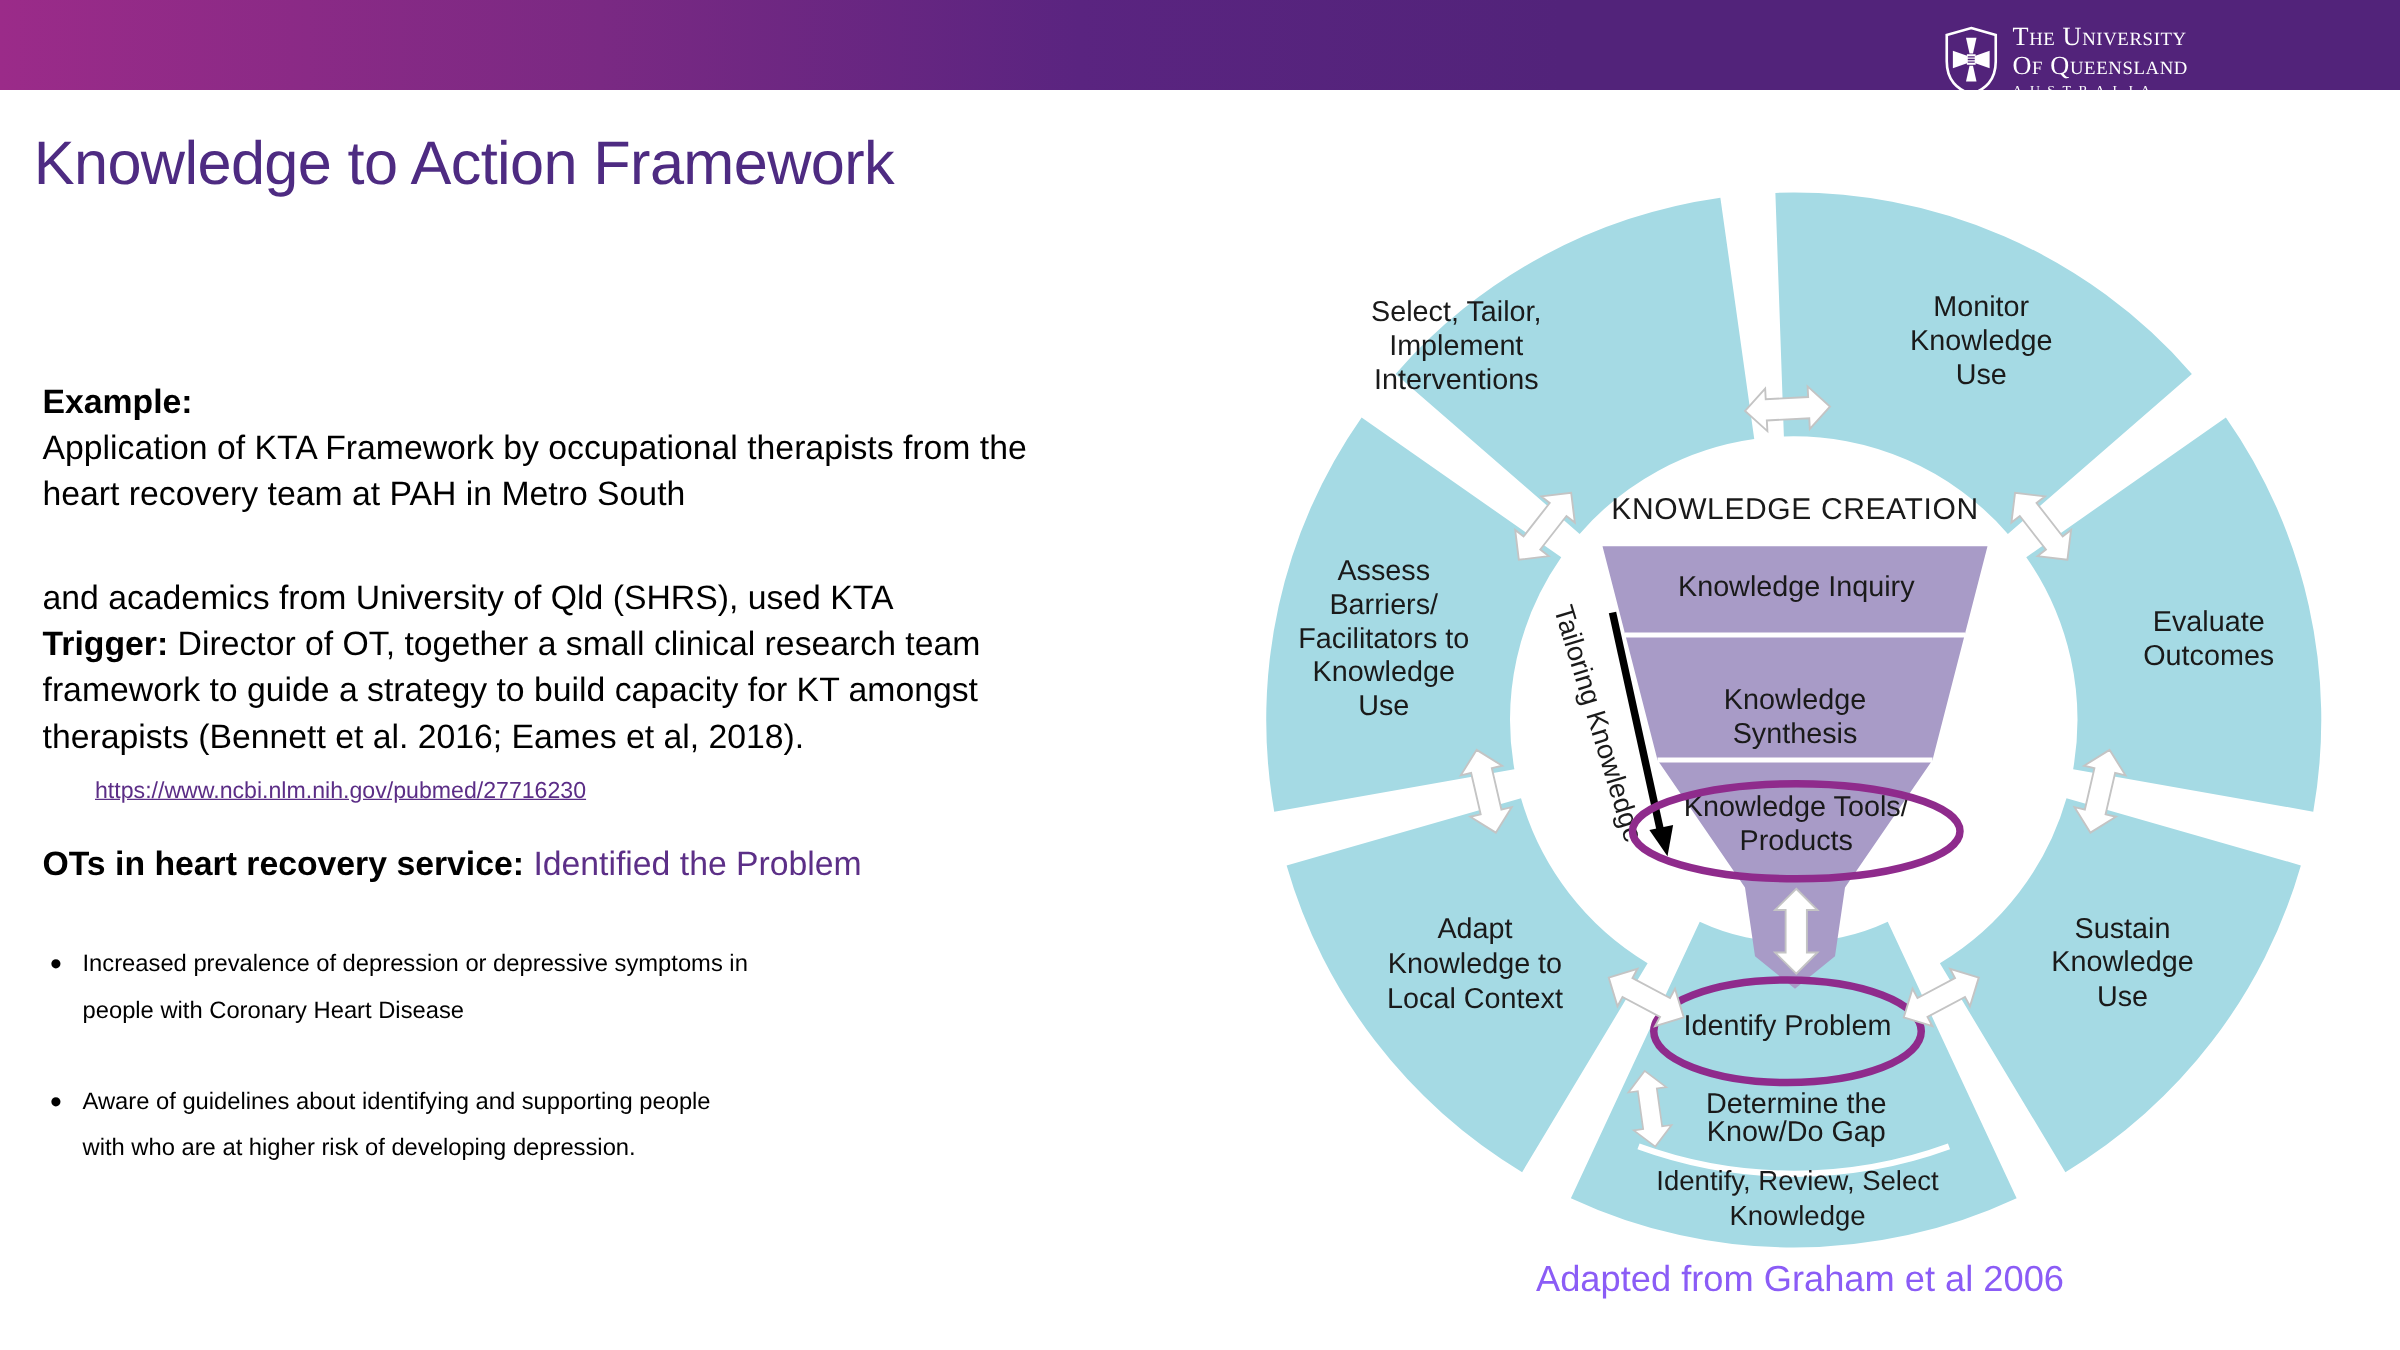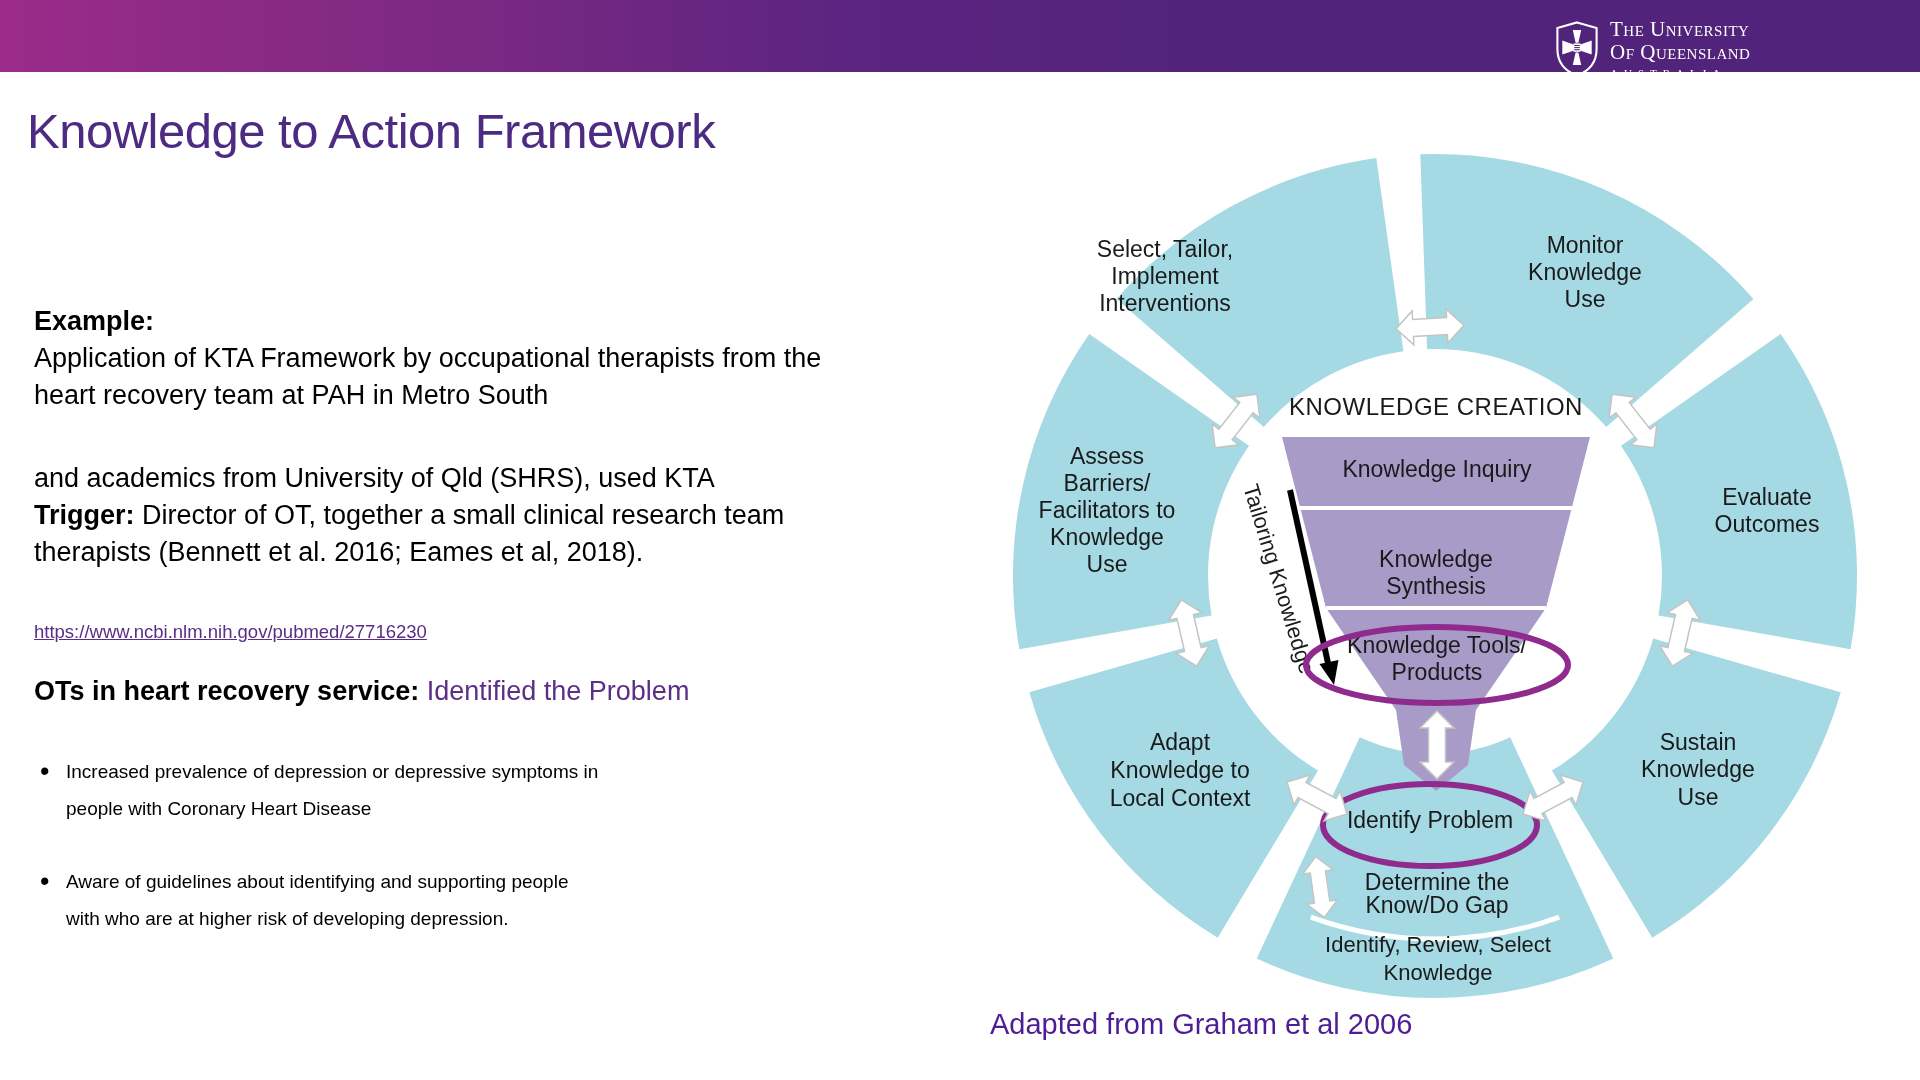--- a/index.html
+++ b/index.html
@@ -26,21 +26,21 @@
   }
   
   .page-title{
     position:absolute;left:27px;top:103px;
     font-size:49px;color:#4E2B82;letter-spacing:-0.5px;white-space:nowrap;
   }
   
   .textcol{position:absolute;left:34px;width:1000px;font-size:27px;line-height:37px;}
   .block-example{top:303px;}
   .block-trigger{top:460px;}
-  .block-link{top:611px;}
+  .block-link{top:611px;margin-left:42px;}
   .block-service{top:673px;}
   .bold{font-weight:bold;}
   .purple-text{color:#5C2F87;}
   .pubmed-link{
     font-size:18.5px;line-height:22px;color:#5B2D86;text-decoration:underline;cursor:pointer;
   }
   .bullet-item{position:absolute;left:40px;display:flex;}
   .bullet-item .dot{width:26px;font-size:27px;line-height:37px;}
   .bullet-item .lines{font-size:19px;line-height:37px;}
   .bullet-1{top:753px;}
@@ -49,21 +49,21 @@
   
   .diagram-wrap{position:absolute;left:990px;top:115px;width:900px;height:900px;}
   svg text{font-family:"Liberation Sans", sans-serif;fill:#1a1a1a;}
   .seg-label{font-size:23px;text-anchor:middle;}
   .kc-head{font-size:24px;text-anchor:middle;letter-spacing:0.5px;}
   .funnel-label{font-size:23px;text-anchor:middle;}
   .small-label{font-size:22px;text-anchor:middle;}
   .tailoring-label{font-size:22px;}
   .diagram-caption{
     position:absolute;left:990px;top:1008px;width:900px;
-    font-size:29px;color:#4c1d95;
+    text-align:center;font-size:29px;color:#8b5cf6;
   }
 </style>
 </head>
 <body>
 
 <div class="header-bar">
   <div class="uq-logo">
     <svg class="shield" viewBox="0 0 60 80">
       <path d="M30,2 L58,10 L58,40 C58,62 46,72 30,78 C14,72 2,62 2,40 L2,10 Z" fill="none" stroke="#ffffff" stroke-width="3"></path>
       <polygon points="24,13 36,13 32,31 28,31" fill="#ffffff"></polygon>
@@ -90,20 +90,21 @@
   <div class="line">Application of KTA Framework by occupational therapists from the</div>
   <div class="line">heart recovery team at PAH in Metro South</div>
 </div>
 
 <div class="textcol block-trigger" style="position:absolute;">
   <div class="line">and academics from University of Qld (SHRS), used KTA</div>
   <div class="line">
     <span class="bold">Trigger:</span>
     <span>Director of OT, together a small clinical research team</span>
   </div>
+  <div class="line">framework to guide a strategy to build capacity for KT amongst</div>
   <div class="line">therapists (Bennett et al. 2016; Eames et al, 2018).</div>
 </div>
 
 <div class="textcol block-link" style="position:absolute;">
   <a class="pubmed-link">https://www.ncbi.nlm.nih.gov/pubmed/27716230</a>
 </div>
 
 <div class="textcol block-service" style="position:absolute;">
   <span class="bold">OTs in heart recovery service:</span>
   <span class="purple-text">Identified the Problem</span>

